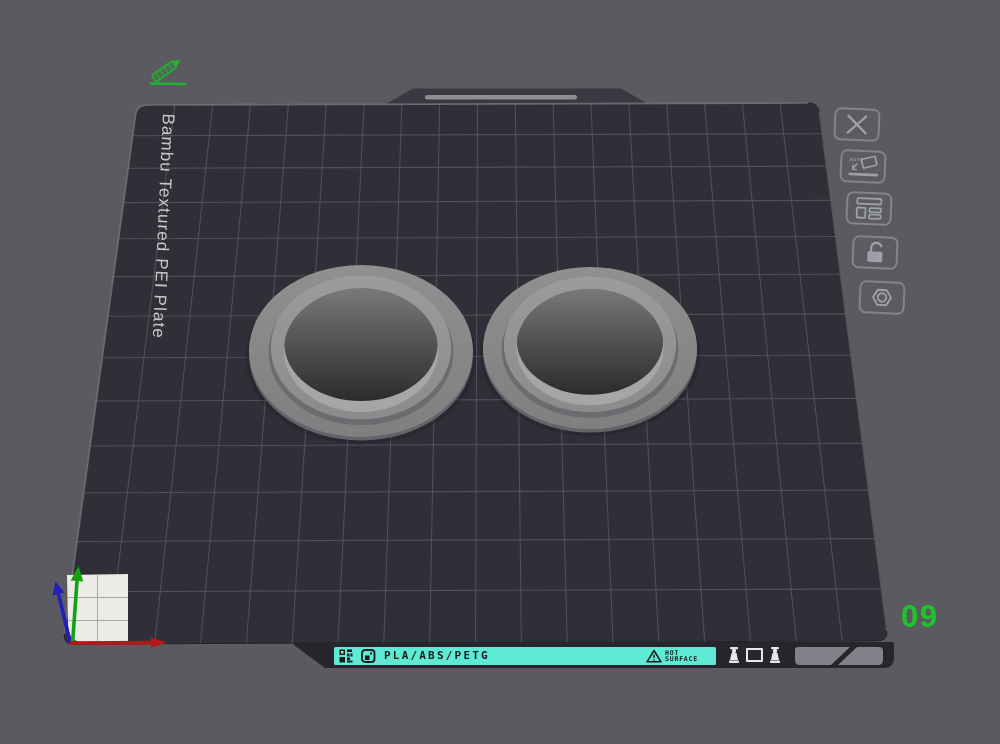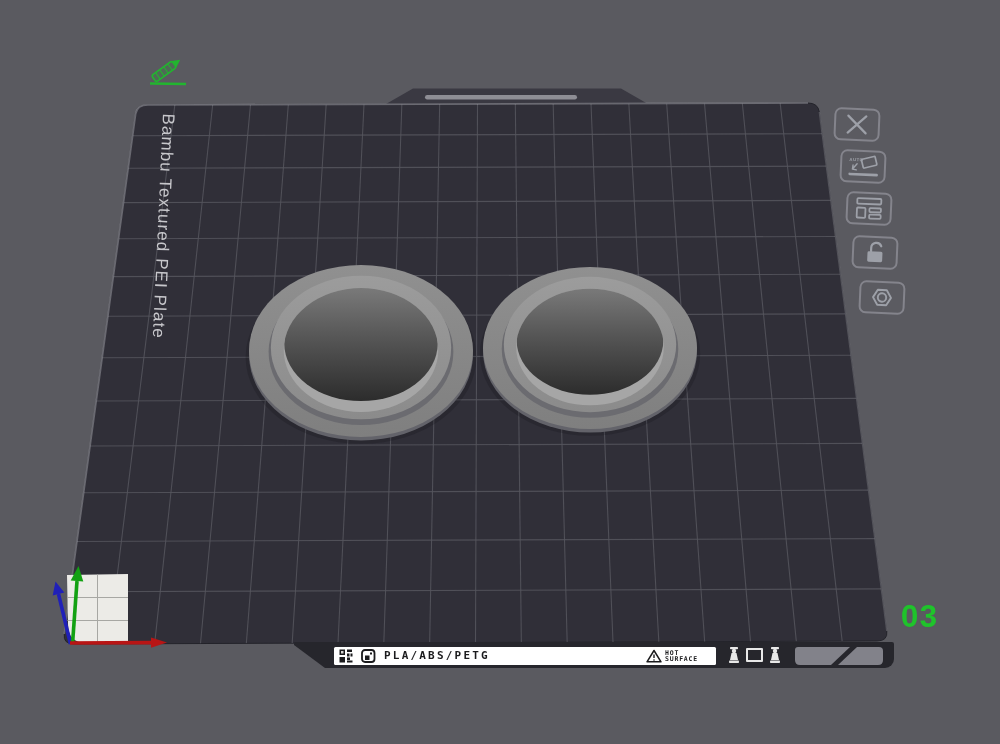--- a/index.html
+++ b/index.html
@@ -20,21 +20,21 @@
     transform:rotate(2.5deg);cursor:pointer;padding:0;}
   .plate-btn svg{display:block;}
   .btn-stroke{stroke:#9da0a8;fill:none;stroke-width:2.2;stroke-linecap:round;stroke-linejoin:round;}
 
   
   .band{position:absolute;left:294px;top:642px;width:600px;height:26px;
     background:#26262c;border-radius:2px 2px 9px 2px;z-index:3;}
   .band::before{content:"";position:absolute;left:0;top:0;width:31px;height:26px;
     background:#5a5a60;clip-path:polygon(0 3px,0 100%,100% 100%);}
   .badge{position:absolute;left:40px;top:5px;width:382px;height:18px;
-    background:#ffffff;border-radius:1.5px;display:flex;align-items:center;
+    background:#5eead4;border-radius:1.5px;display:flex;align-items:center;
     gap:8px;padding:0 6px 0 5px;box-sizing:border-box;}
   .materials{font-family:"DejaVu Sans Mono",monospace;font-weight:bold;
     font-size:11px;letter-spacing:2.2px;color:#1b1b1d;margin-top:-1px;}
   .warn-wrap{margin-left:auto;display:flex;align-items:center;gap:3px;padding-right:12px;justify-content:space-between;}
   .warn-text{font-family:"DejaVu Sans Mono",monospace;font-weight:bold;
     font-size:6.5px;line-height:6.5px;letter-spacing:0.8px;color:#1b1b1d;}
   .band-tools{position:absolute;left:434px;top:4px;display:flex;align-items:center;gap:6px;height:18px;}
   .sq-icon{width:13px;height:10px;border:2.5px solid #e8e8e8;border-radius:1px;}
   .wipe-shapes{position:absolute;left:499px;top:4px;}
 
@@ -271,15 +271,15 @@
         </g>
       </svg>
     </div>
 
     <svg class="wipe-shapes" width="92" height="20" viewBox="0 0 92 20">
       <path d="M5,1 H57 L38,19 H7 Q2,19 2,14 V4 Q2,1 5,1 Z" fill="#82828a"></path>
       <path d="M64,1 H86 Q90,1 90,5 V14 Q90,19 85,19 H45 Z" fill="#82828a"></path>
     </svg>
   </div>
 
-  <div class="plate-number">03</div>
+  <div class="plate-number">09</div>
 
 </div>
 
 </body></html>

